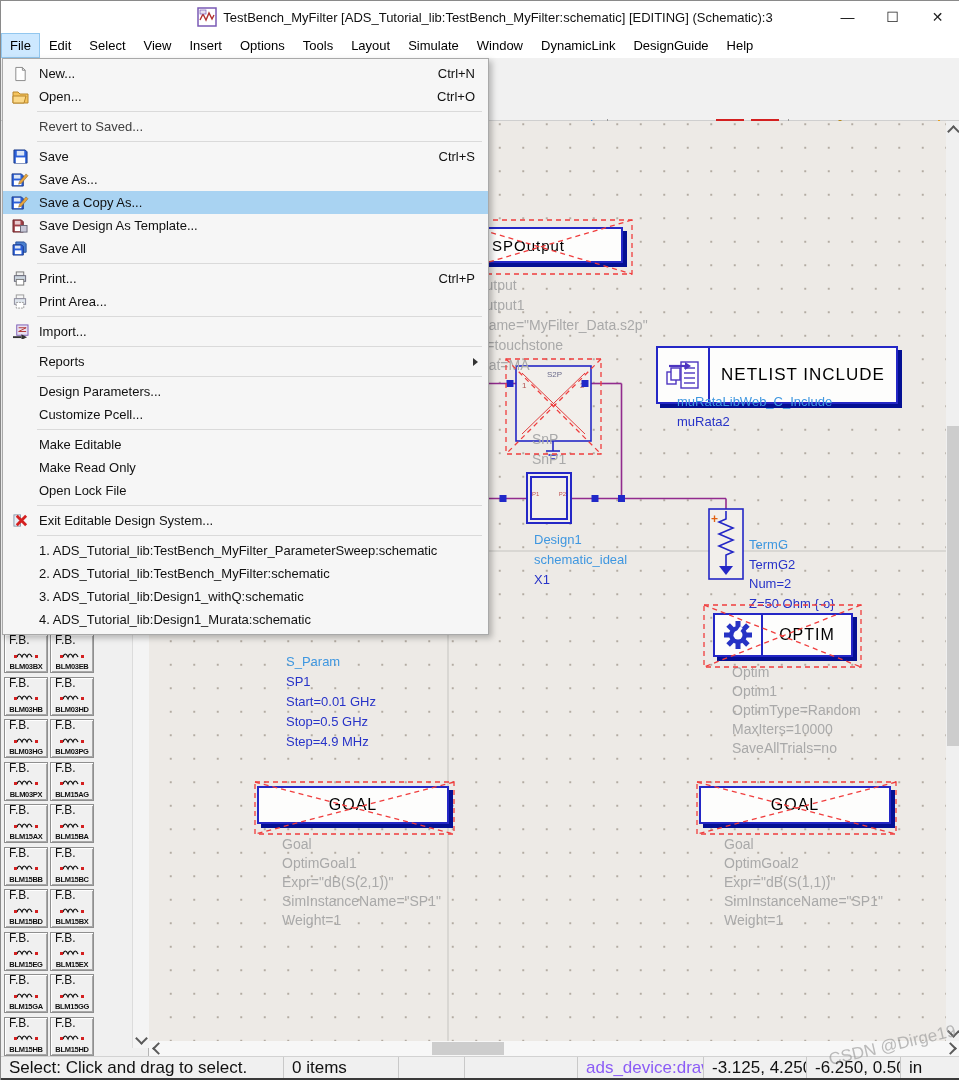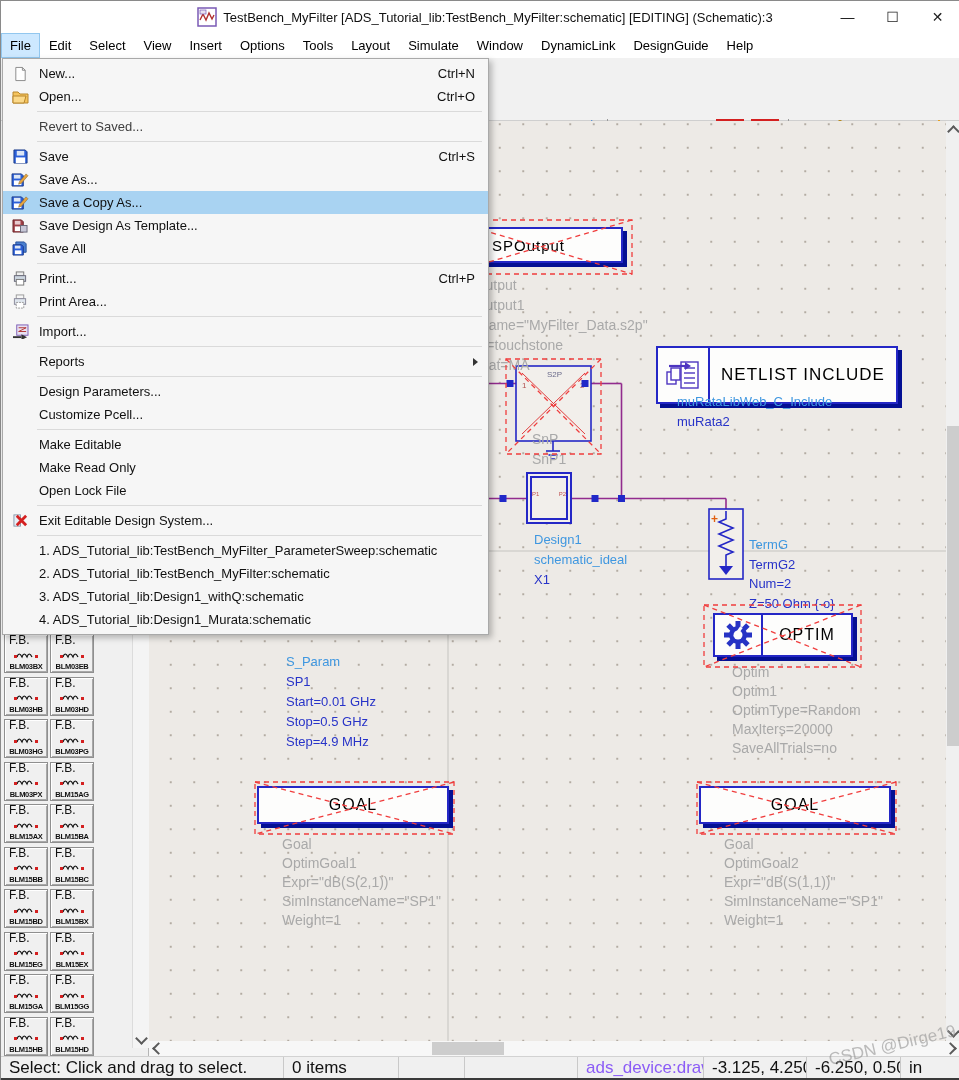--- a/index.html
+++ b/index.html
@@ -420,21 +420,21 @@
           <circle cx="15" cy="15" r="4.5" fill="#fdfdfc"></circle>
           <rect x="13.5" y="6" width="3" height="12" fill="#fdfdfc" transform="rotate(35 15 12)"></rect>
         </svg>
       </div>
       <span class="comp-label" style="margin:0 auto;font-size:16px;">OPTIM</span>
     </div>
     <div class="txtgrp gray-grp" style="left:583px;top:542px;">
         <div>Optim</div>
         <div>Optim1</div>
         <div>OptimType=Random</div>
-        <div>MaxIters=20000</div>
+        <div>MaxIters=10000</div>
         <div>SaveAllTrials=no</div>
       </div>
 
     <div class="comp-box" style="left:108px;top:665px;width:192px;height:38px;justify-content:center;">
       <span class="comp-label" style="font-size:16px;">GOAL</span>
     </div>
     <div class="txtgrp gray-grp" style="left:133px;top:714px;">
         <div>Goal</div>
         <div>OptimGoal1</div>
         <div>Expr="dB(S(2,1))"</div>

